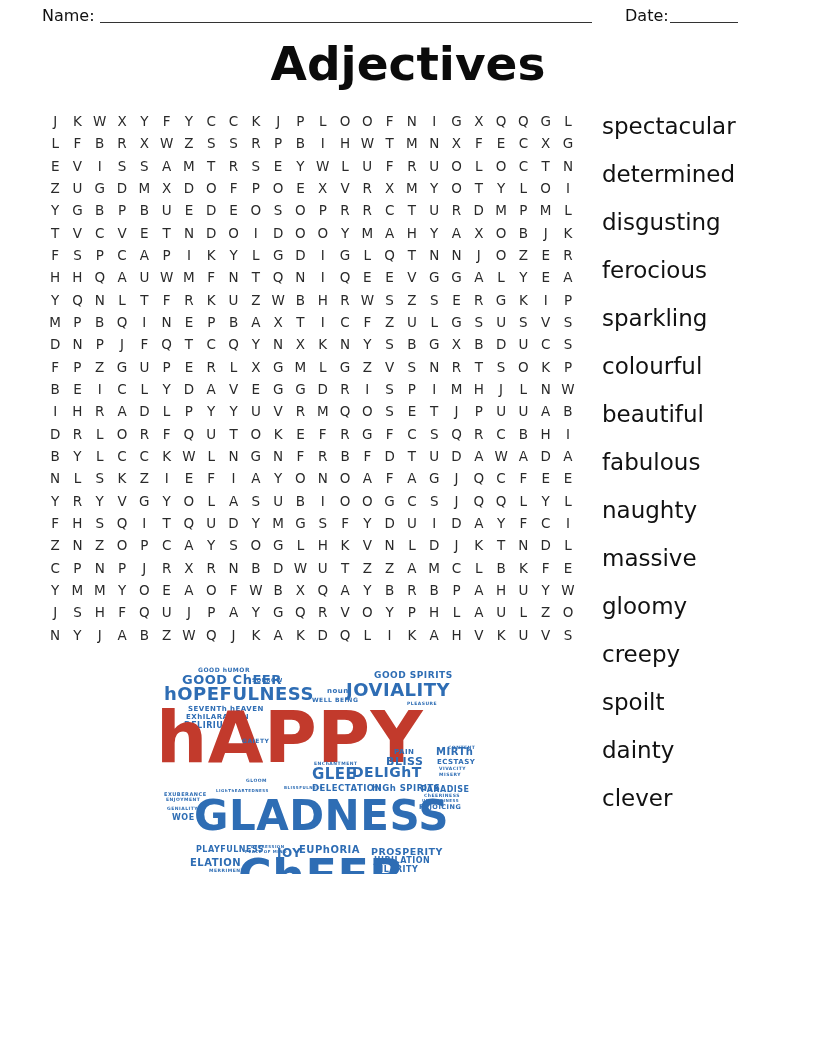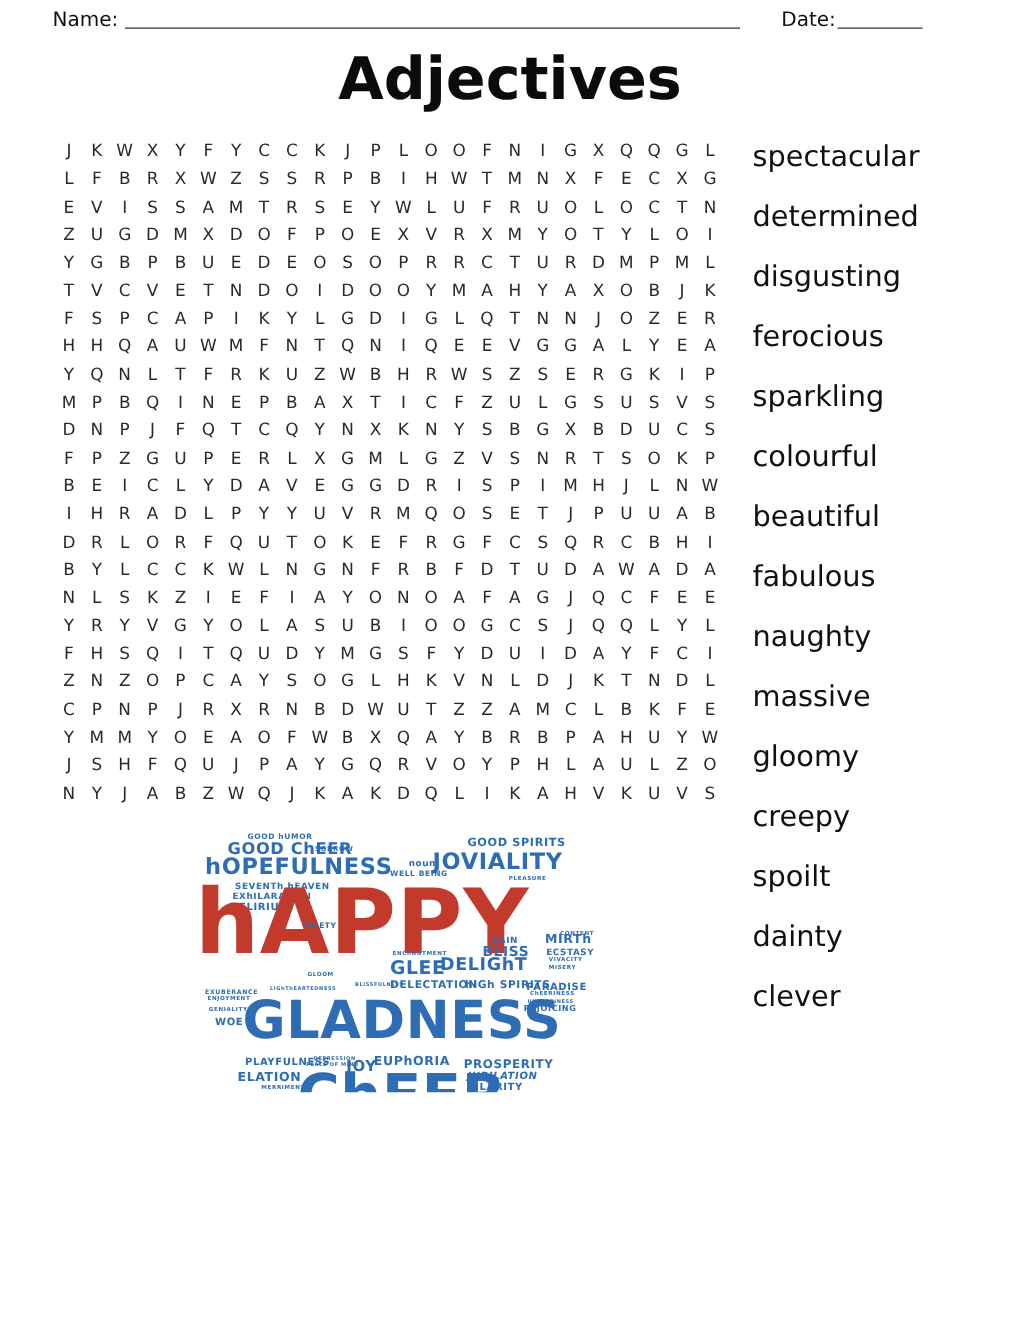--- a/index.html
+++ b/index.html
@@ -681,21 +681,21 @@
       <span class="cw" style="left: 17px; top: 152px; font-size: 4.5px; color: rgb(46, 109, 180);">GENIALITY</span>
       <span class="cw" style="left: 22px; top: 159px; font-size: 8px; color: rgb(46, 109, 180);">WOE</span>
       <span class="cw" style="left: 44px; top: 140px; font-size: 42px; color: rgb(46, 109, 180);">GLADNESS</span>
       <span class="cw" style="left: 46px; top: 191px; font-size: 8px; color: rgb(46, 109, 180);">PLAYFULNESS</span>
       <span class="cw" style="left: 101px; top: 190px; font-size: 4px; color: rgb(46, 109, 180);">DEPRESSION</span>
       <span class="cw" style="left: 95px; top: 195px; font-size: 4px; color: rgb(46, 109, 180);">PEACE OF MIND</span>
       <span class="cw" style="left: 127px; top: 192px; font-size: 12px; color: rgb(46, 109, 180);">JOY</span>
       <span class="cw" style="left: 149px; top: 190px; font-size: 10px; color: rgb(46, 109, 180);">EUPhORIA</span>
       <span class="cw" style="left: 221px; top: 192px; font-size: 9.5px; color: rgb(46, 109, 180);">PROSPERITY</span>
       <span class="cw" style="left: 40px; top: 203px; font-size: 10px; color: rgb(46, 109, 180);">ELATION</span>
-      <span class="cw" style="left: 224px; top: 202px; font-size: 8px; color: rgb(46, 109, 180); font-style: italic;">JUBILATION</span>
+      <span class="cw" style="left: 224px; top: 202px; font-size: 8px; color: rgb(46, 109, 180);">JUBILATION</span>
       <span class="cw" style="left: 224px; top: 211px; font-size: 8px; color: rgb(46, 109, 180);">hILARITY</span>
       <span class="cw" style="left: 59px; top: 214px; font-size: 4.5px; color: rgb(46, 109, 180);">MERRIMENT</span>
       <span class="cw" style="left: 65px; top: 221px; font-size: 4.5px; color: rgb(46, 109, 180);">OPTIMISM</span>
       <span class="cw" style="left: 225px; top: 222px; font-size: 6px; color: rgb(46, 109, 180);">FELICITY</span>
       <span class="cw" style="left: 71px; top: 228px; font-size: 4px; color: rgb(46, 109, 180);">SADNESS</span>
       <span class="cw" style="left: 88px; top: 198px; font-size: 46px; color: rgb(46, 109, 180);">ChEER</span>
       <span class="cw" style="left: 101px; top: 248px; font-size: 16px; color: rgb(46, 109, 180); margin-top: 32px;">SATISFACTION</span>
       <span class="cw" style="left: 122px; top: 265px; font-size: 13px; color: rgb(46, 109, 180);">SANCTITY</span>
       <span class="cw" style="left: 136px; top: 281px; font-size: 8px; color: rgb(46, 109, 180);">BEATITUDE</span>
       <span class="cw" style="left: 146px; top: 291px; font-size: 4.5px; color: rgb(46, 109, 180);">LAUGhTER</span>

